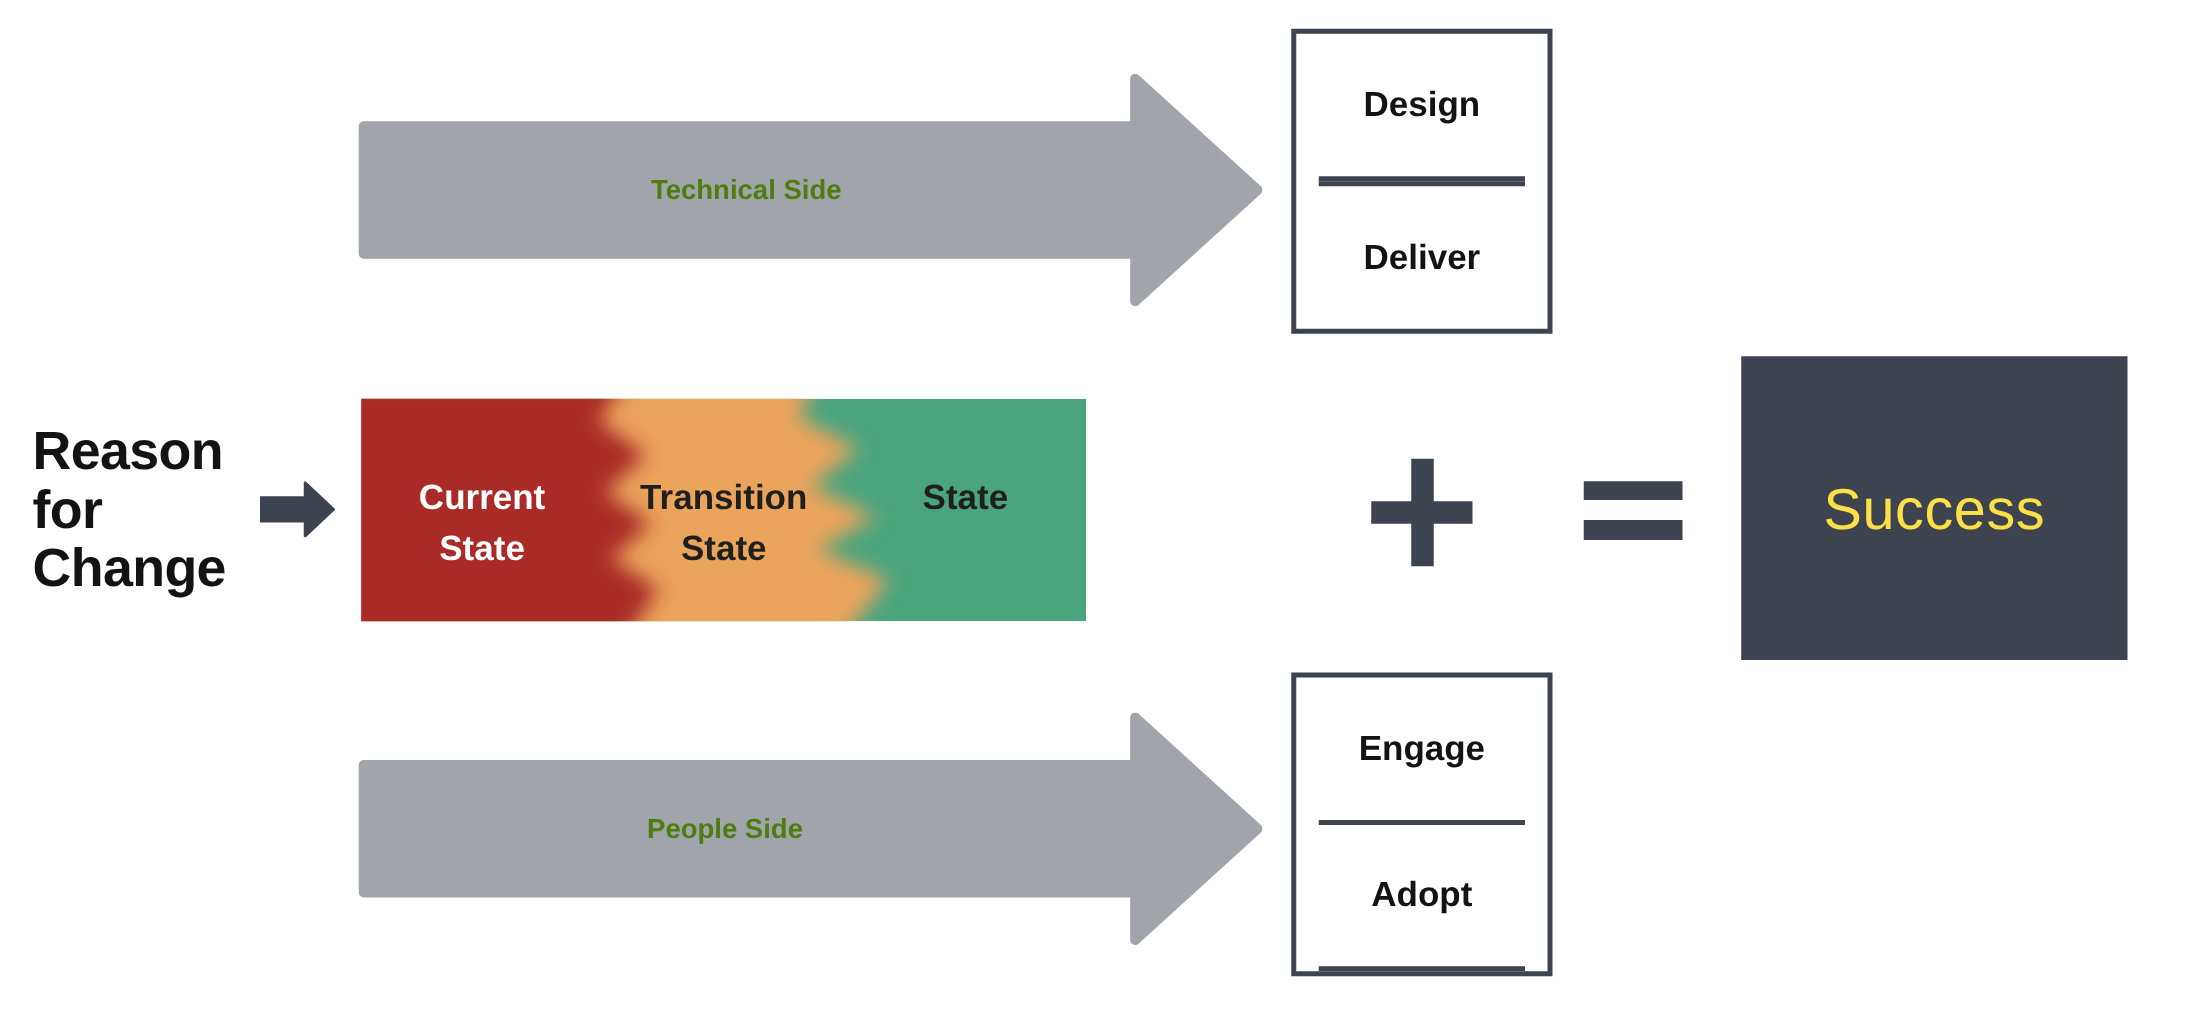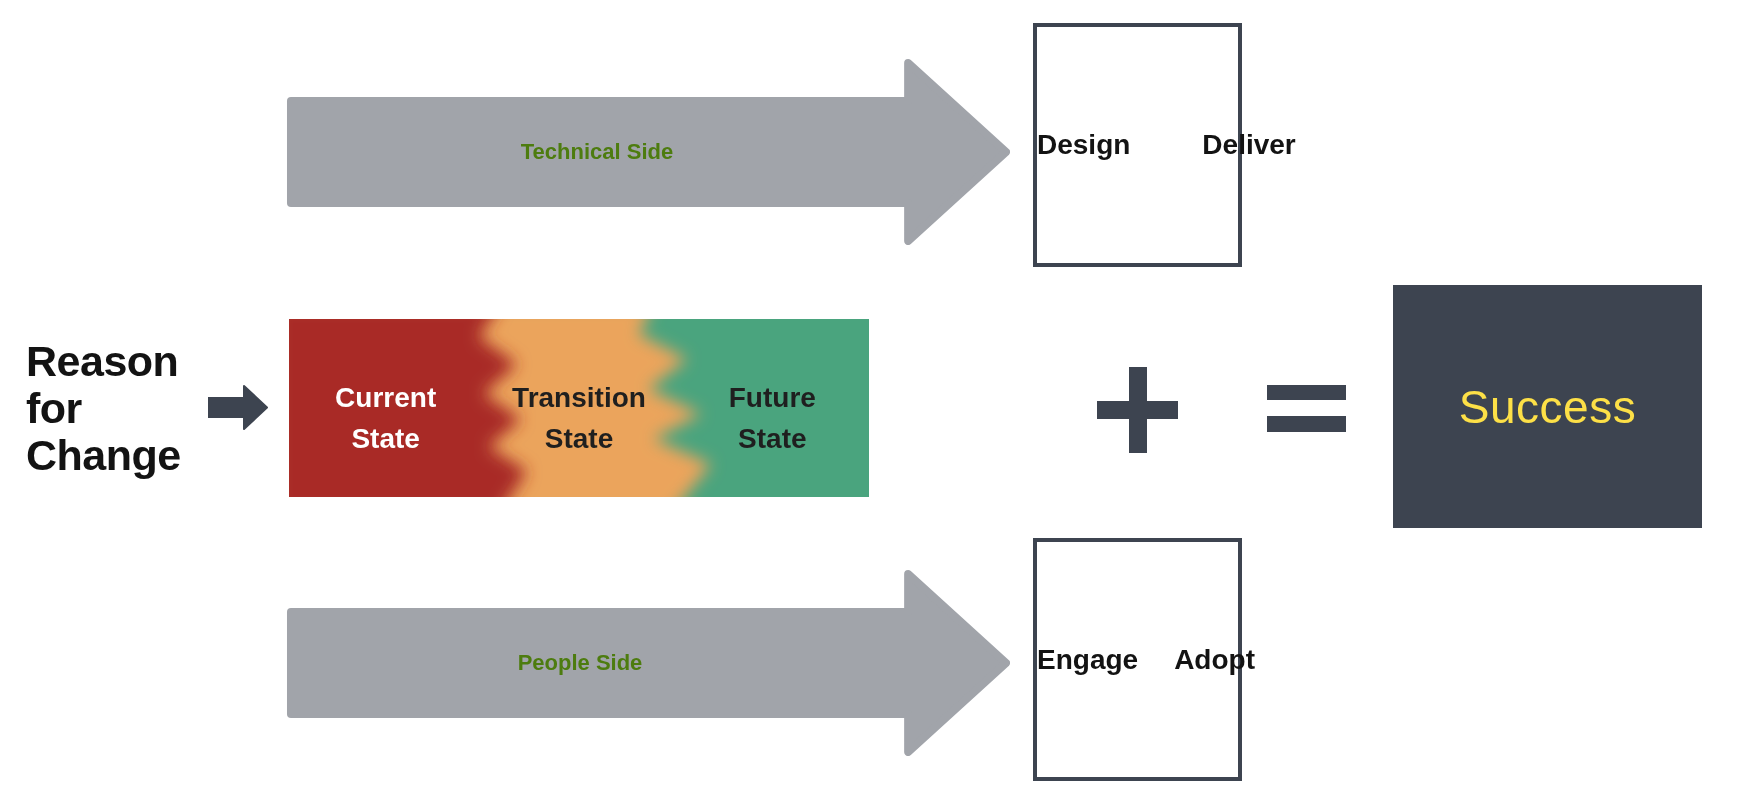--- a/index.html
+++ b/index.html
@@ -44,21 +44,21 @@
     font-size:22px; font-weight:700; color:#4d7c0f;
   }
   .arrow-label.top { left:281px; top:101px; }
   .arrow-label.bottom { left:264px; top:612px; }
 
   
   .list-box {
     left:1033px; width:209px; height:244px;
     border:4px solid var(--dark-slate,#3d4450);
     box-sizing:border-box;
-    display:flex; flex-direction:row;
+    display:flex; flex-direction:column;
     background:transparent;
   }
   .list-box.top { top:23px; }
   .list-box.bottom { top:538px; height:243px; }
   .list-item {
     flex:1; display:flex; align-items:center; justify-content:center;
     font-size:28px; font-weight:700; color:#131313;
   }
   .separator { height:4px; background:var(--dark-slate,#3d4450); margin:0 18px; }
 
@@ -122,21 +122,20 @@
     <div class="bar-labels">
       <div class="bar-cell light">
         <span>Current</span>
         <span>State</span>
       </div>
       <div class="bar-cell dark">
         <span>Transition</span>
         <span>State</span>
       </div>
       <div class="bar-cell dark">
-        <span>Future</span>
         <span>State</span>
       </div>
     </div>
   </div>
 
   <div class="abs list-box top">
     <div class="list-item">Design</div>
     <div class="separator"></div>
     <div class="separator"></div>
     <div class="list-item">Deliver</div>

